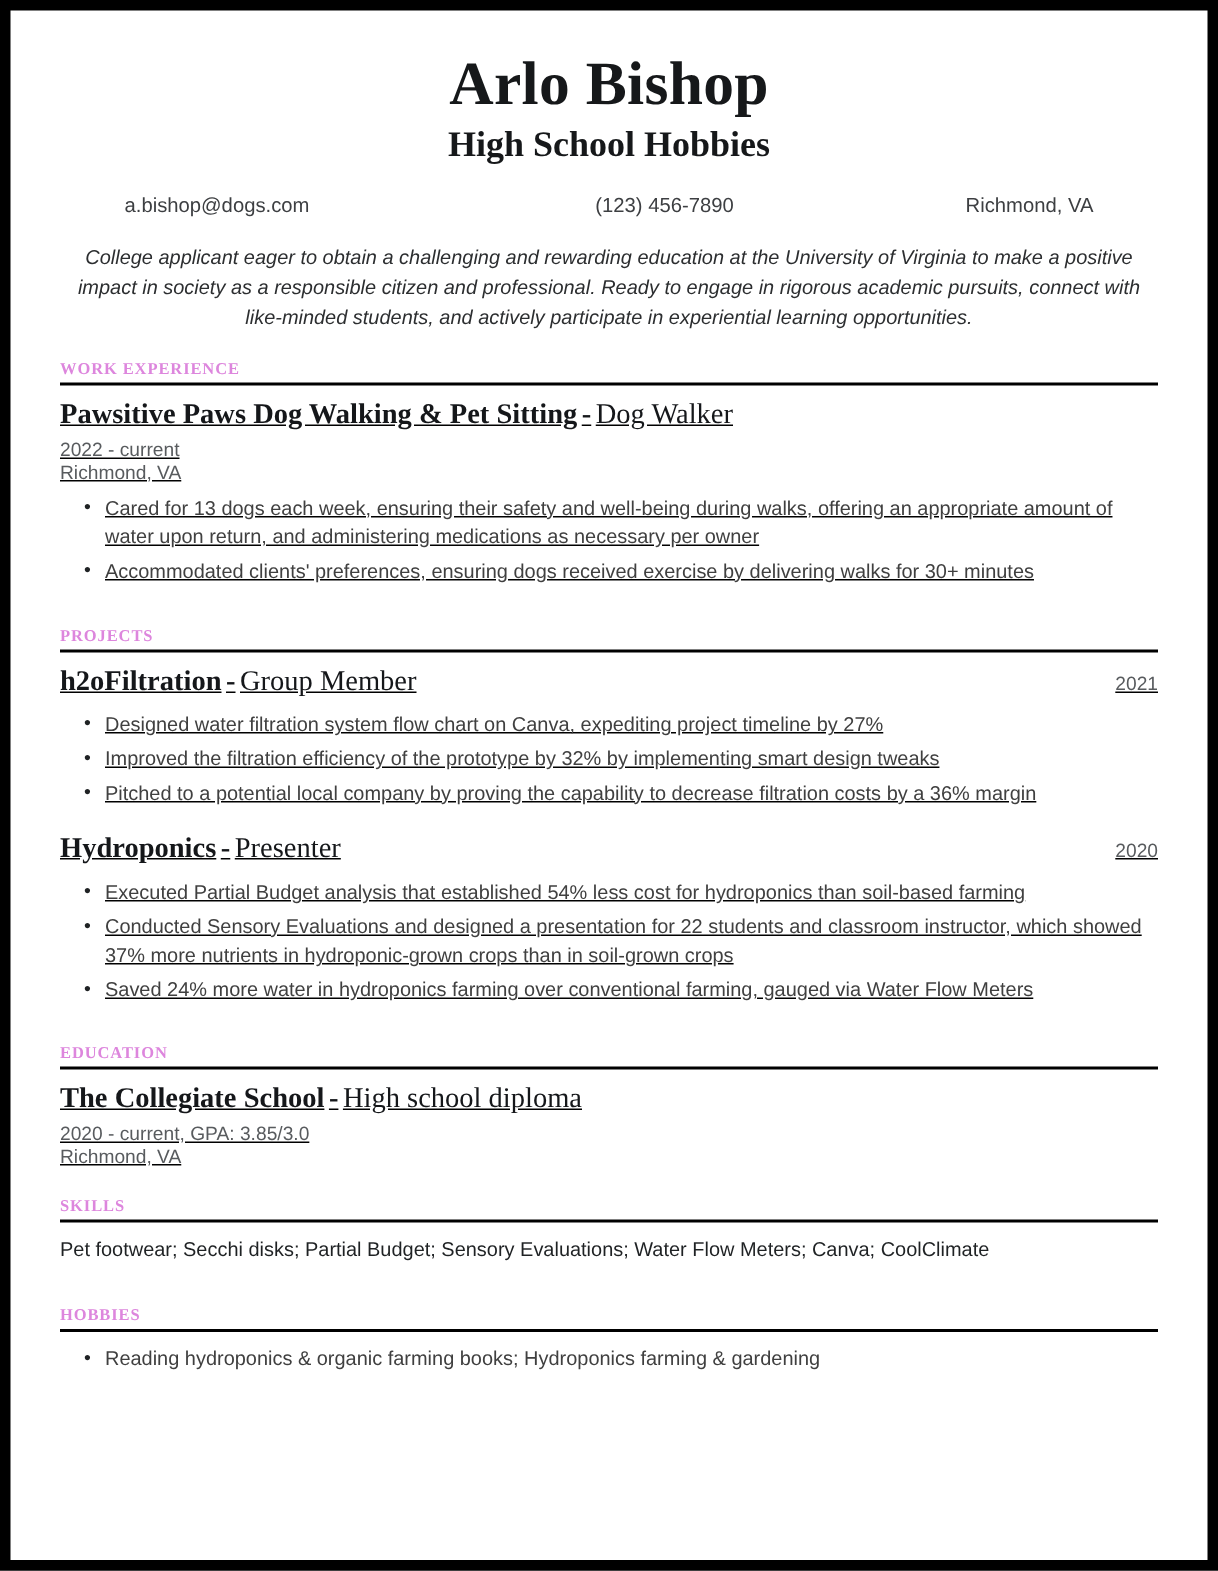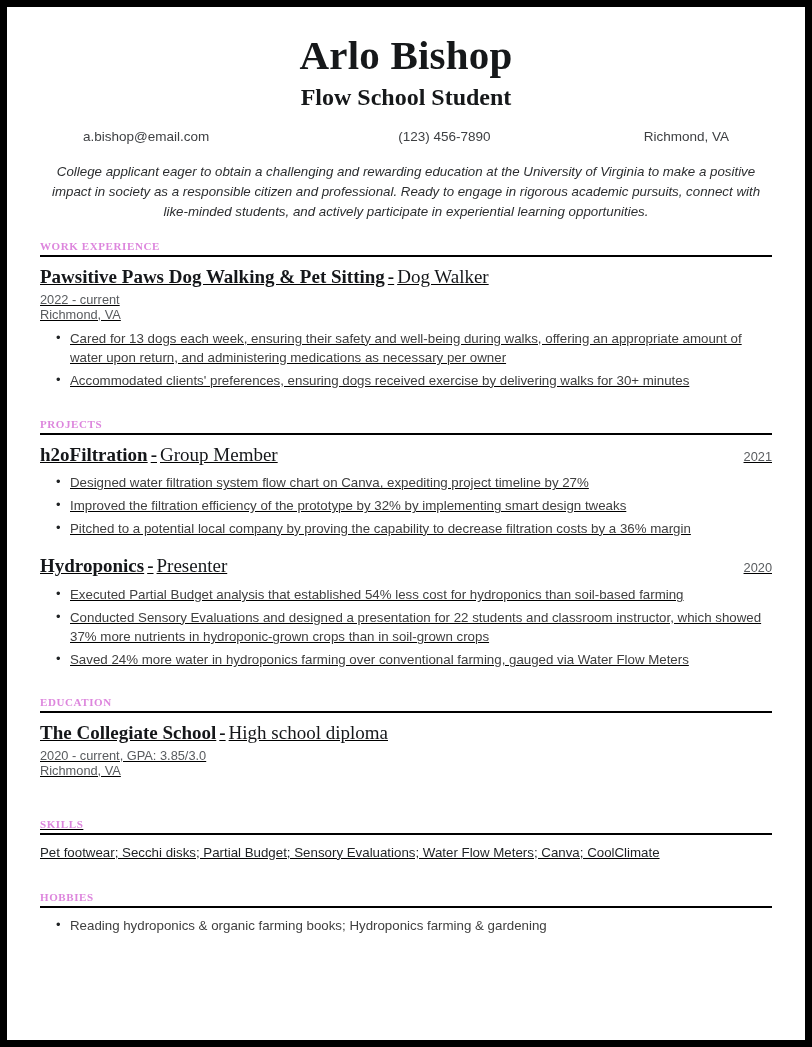--- a/index.html
+++ b/index.html
@@ -142,37 +142,37 @@
     color: #1f2224;
   }
 
   .plain-line {
     font-size: 13.3px;
     line-height: 1.5;
     color: #1f2224;
     margin-top: 2px;
   }
 
-  .sp-skills { margin-top: 40px; text-decoration: underline; }
+  .sp-skills { margin-top: 20px; }
   .sp-hobbies { margin-top: 28px; }
   .sp-education { margin-top: 26px; }
   .sp-projects { margin-top: 27px; }
 </style>
 </head>
 <body>
 
 <div class="page">
   <div class="inner">
 
     <div>
       <h1 class="name">Arlo Bishop</h1>
-      <div class="role">Flow School Student</div>
+      <div class="role">High School Hobbies</div>
 
       <div class="contact-row">
-        <span class="contact-item c-left">a.bishop@email.com</span>
+        <span class="contact-item c-left">a.bishop@dogs.com</span>
         <span class="contact-item c-mid">(123) 456-7890</span>
         <span class="contact-item c-right">Richmond, VA</span>
       </div>
 
       <div class="summary">College applicant eager to obtain a challenging and rewarding education at the University of Virginia to make a positive impact in society as a responsible citizen and professional. Ready to engage in rigorous academic pursuits, connect with like-minded students, and actively participate in experiential learning opportunities.</div>
     </div>
 
     <div class="section">
       <div class="section-title">Work Experience</div>
       <div class="rule"></div>

